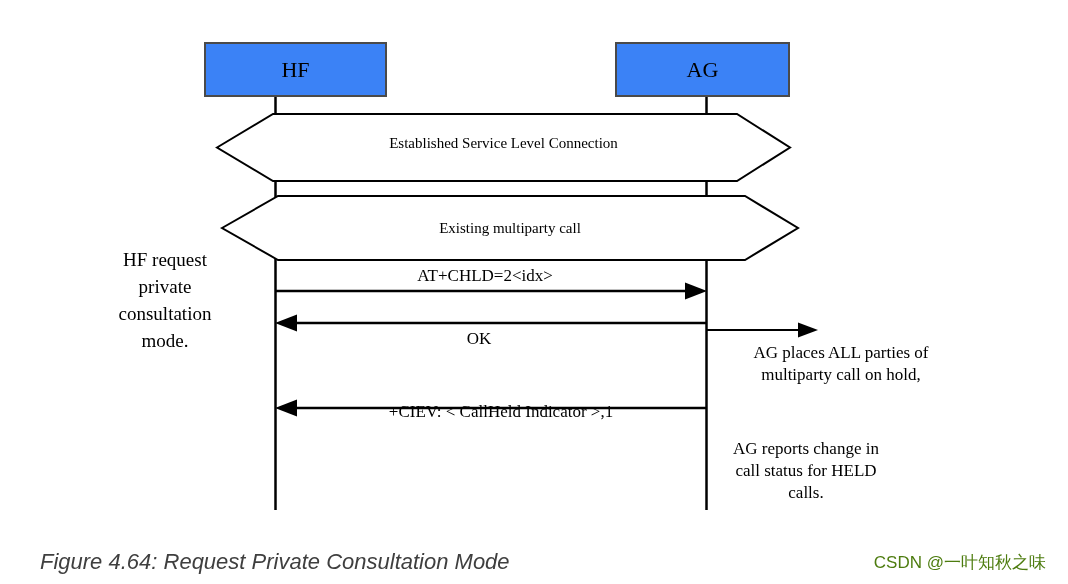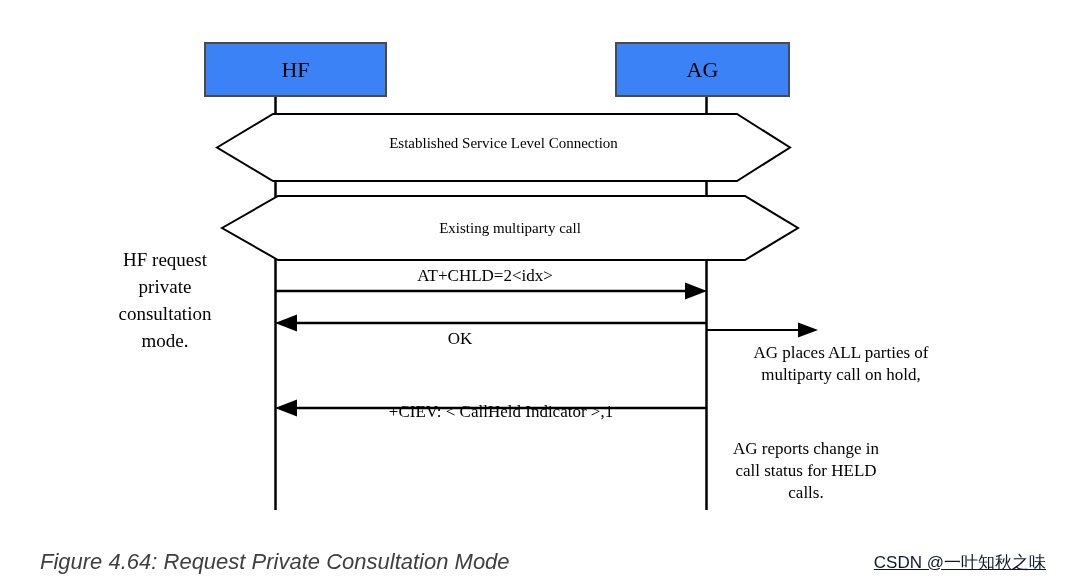--- a/index.html
+++ b/index.html
@@ -69,23 +69,22 @@
     white-space: nowrap;
   }
   .watermark {
     position: absolute;
     left: 828px;
     top: 551px;
     width: 218px;
     text-align: right;
     font-family: "Liberation Sans", "DejaVu Sans", sans-serif;
     font-size: 17px;
-    color: #0f172a;
+    color: #4d7c0f;
     white-space: nowrap;
-    text-decoration: underline;
   }
 </style>
 </head>
 <body>
 
 <div class="stage">
 
   <svg class="shapes" width="1068" height="584" viewBox="0 0 1068 584">
 
     <line x1="275.5" y1="97" x2="275.5" y2="510" stroke="#000" stroke-width="2.5"></line>
@@ -111,21 +110,21 @@
     <span>HF</span>
   </div>
   <div class="actor-box" style="left:615px; top:42px; width:175px; height:55px;">
     <span>AG</span>
   </div>
 
   <div class="hex-label" style="left:217px; top:103px; width:573px; height:80px;">Established Service Level Connection</div>
   <div class="hex-label" style="left:222px; top:196px; width:576px; height:64px;">Existing multiparty call</div>
 
   <div class="msg-label" style="left:335px; top:266px; width:300px;">AT+CHLD=2&lt;idx&gt;</div>
-  <div class="msg-label" style="left:360px; top:329px; width:200px;text-align:center;">OK</div>
+  <div class="msg-label" style="left:379px; top:329px; width:200px;text-align:center;">OK</div>
   <div class="msg-label" style="left:351px; top:376px; width:300px;margin-top:26px;">+CIEV: &lt; CallHeld Indicator &gt;,1</div>
 
   <div class="note note-left" style="left:65px; top:246px; width:200px;">
     <div>HF request</div>
     <div>private</div>
     <div>consultation</div>
     <div>mode.</div>
   </div>
 
   <div class="note note-right" style="left:716px; top:342px; width:250px;">

